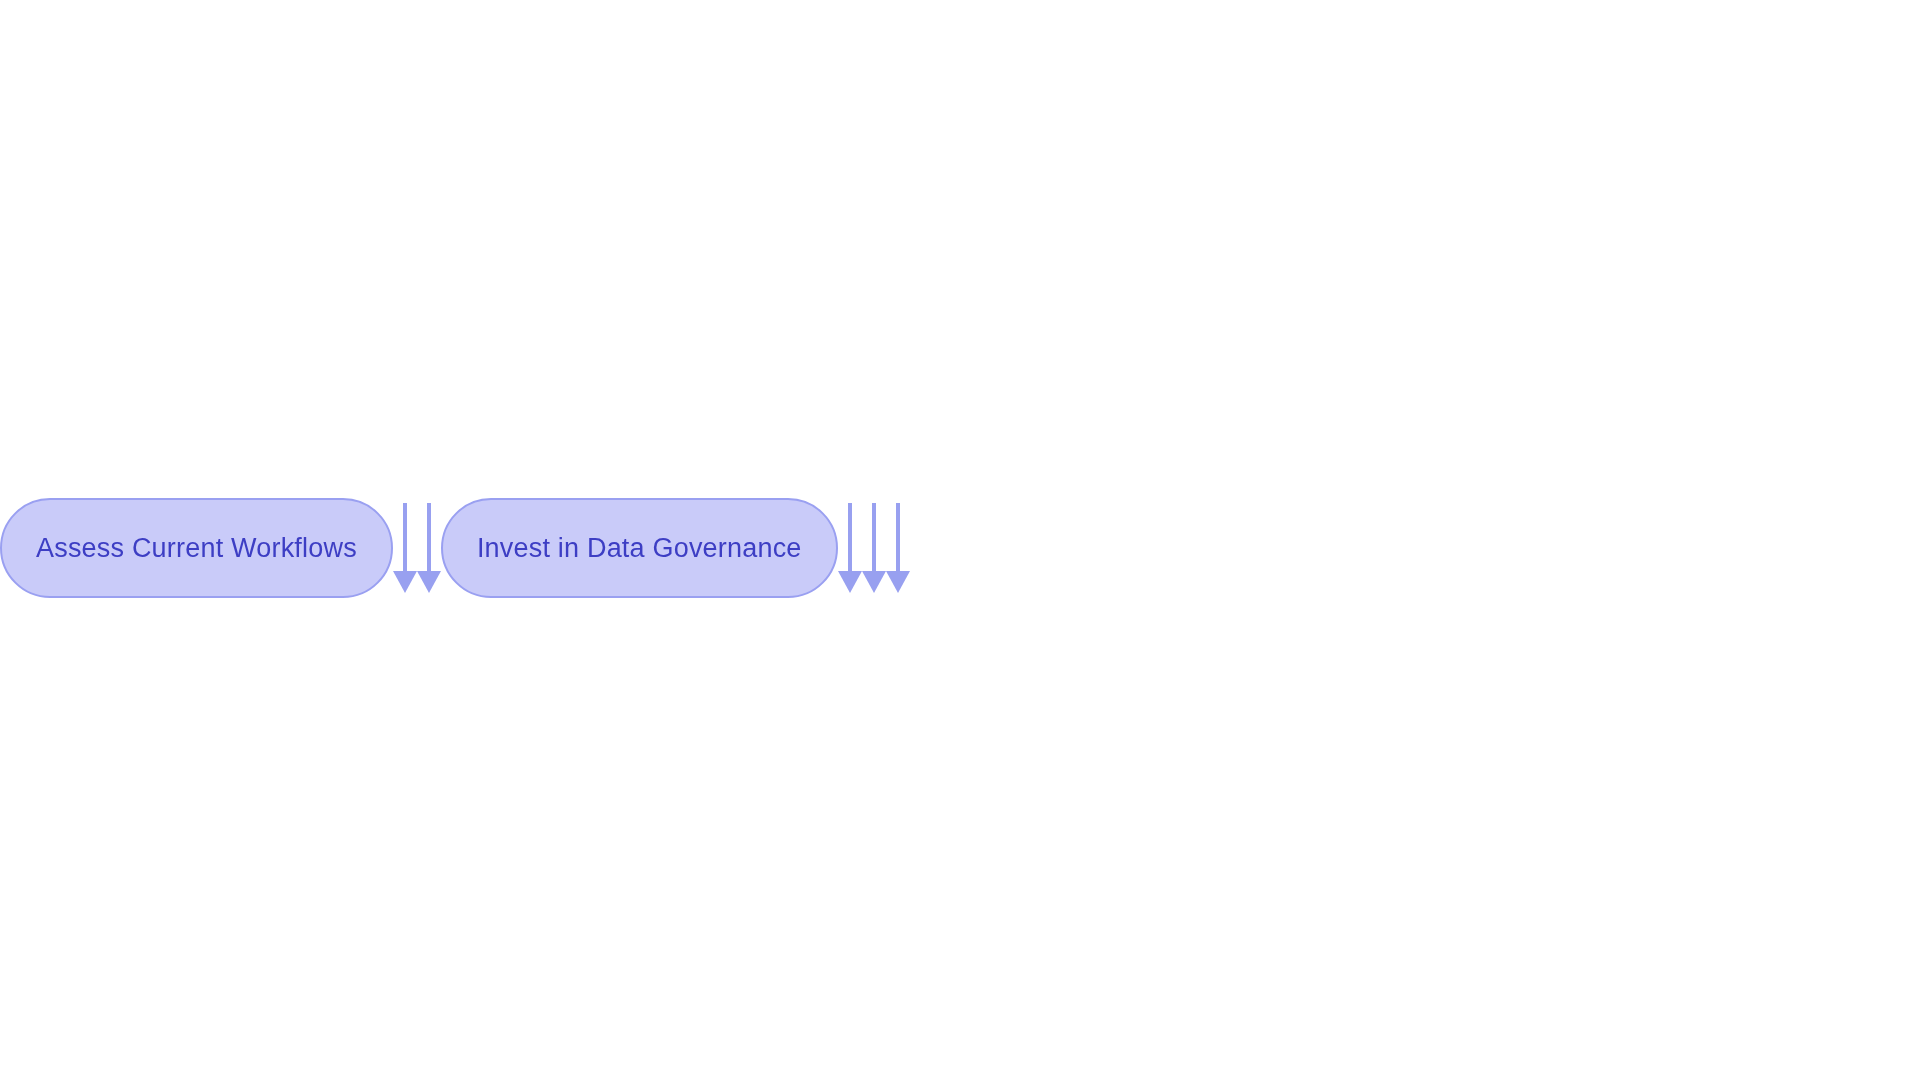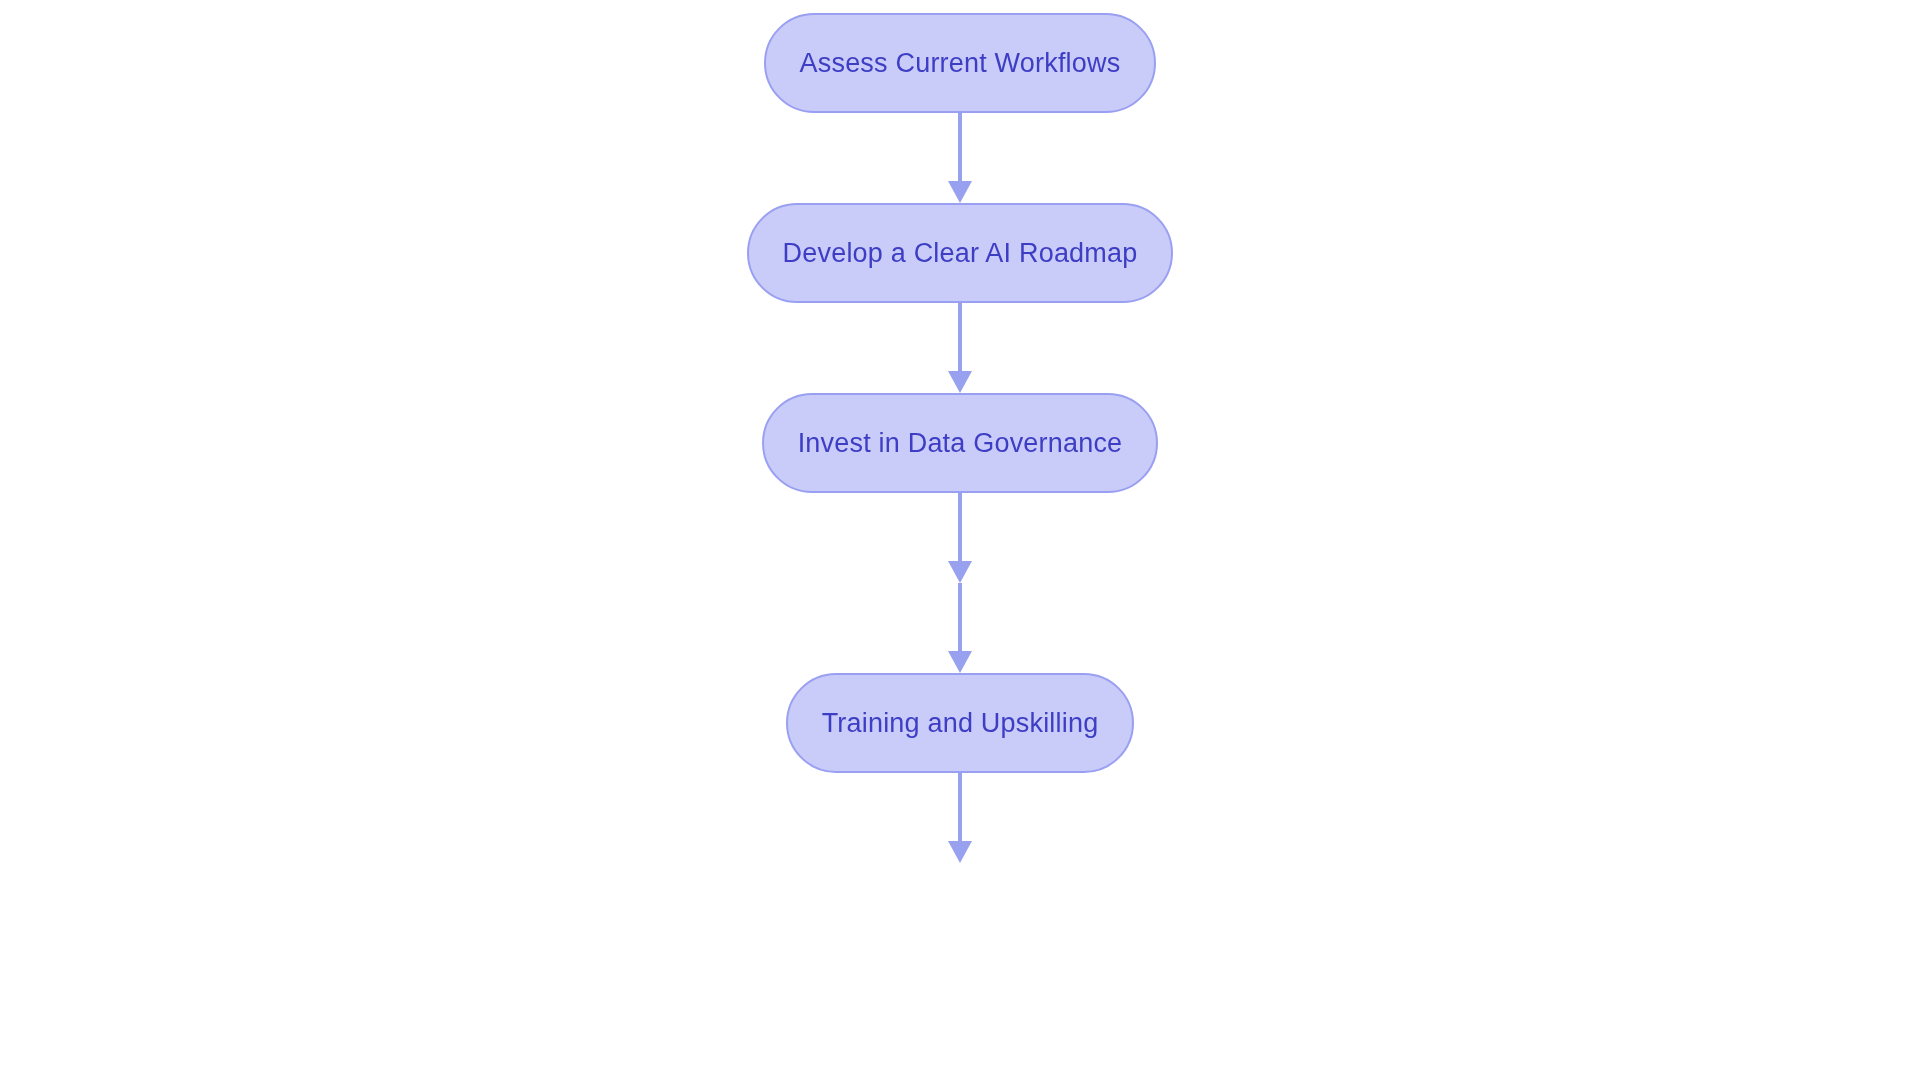--- a/index.html
+++ b/index.html
@@ -18,21 +18,21 @@
     width: 1920px;
     height: 1083px;
     background: var(--background);
     font-family: "Liberation Sans", sans-serif;
     overflow: hidden;
   }
   .flowchart {
     width: 100%;
     height: 100%;
     display: flex;
-    flex-direction: column;
+    flex-direction: row;
     align-items: center;
     padding-top: 13px;
   }
   .flow-node {
     flex: none;
     height: 100px;
     min-width: 180px;
     border-radius: 50px;
     background: var(--node-fill);
     border: 2px solid var(--node-border);
@@ -73,23 +73,20 @@
 
   <div class="flow-node">
     <span>Assess Current Workflows</span>
   </div>
 
   <div class="edge">
     <div class="edge-line"></div>
     <div class="edge-head"></div>
   </div>
 
-  <div class="flow-node">
-    <span>Develop a Clear AI Roadmap</span>
-  </div>
 
   <div class="edge">
     <div class="edge-line"></div>
     <div class="edge-head"></div>
   </div>
 
   <div class="flow-node">
     <span>Invest in Data Governance</span>
   </div>
 
@@ -97,23 +94,20 @@
     <div class="edge-line"></div>
     <div class="edge-head"></div>
   </div>
 
 
   <div class="edge">
     <div class="edge-line"></div>
     <div class="edge-head"></div>
   </div>
 
-  <div class="flow-node">
-    <span>Training and Upskilling</span>
-  </div>
 
   <div class="edge">
     <div class="edge-line"></div>
     <div class="edge-head"></div>
   </div>
 
 
 </div>
 
 </body></html>

